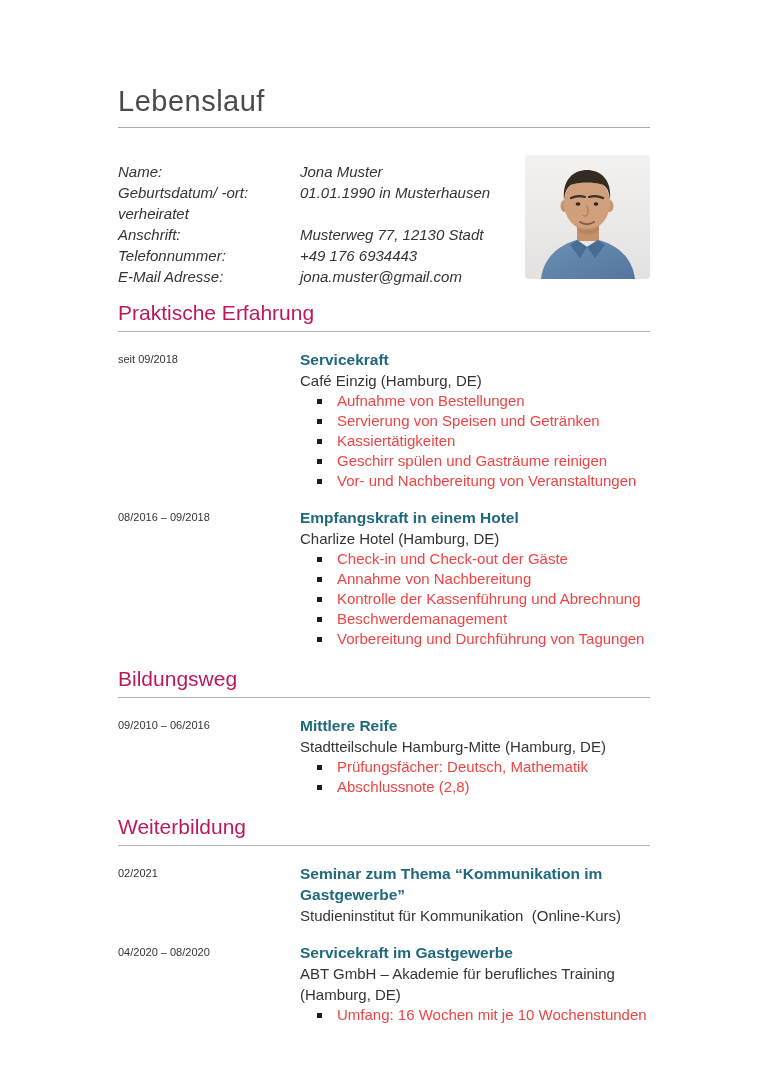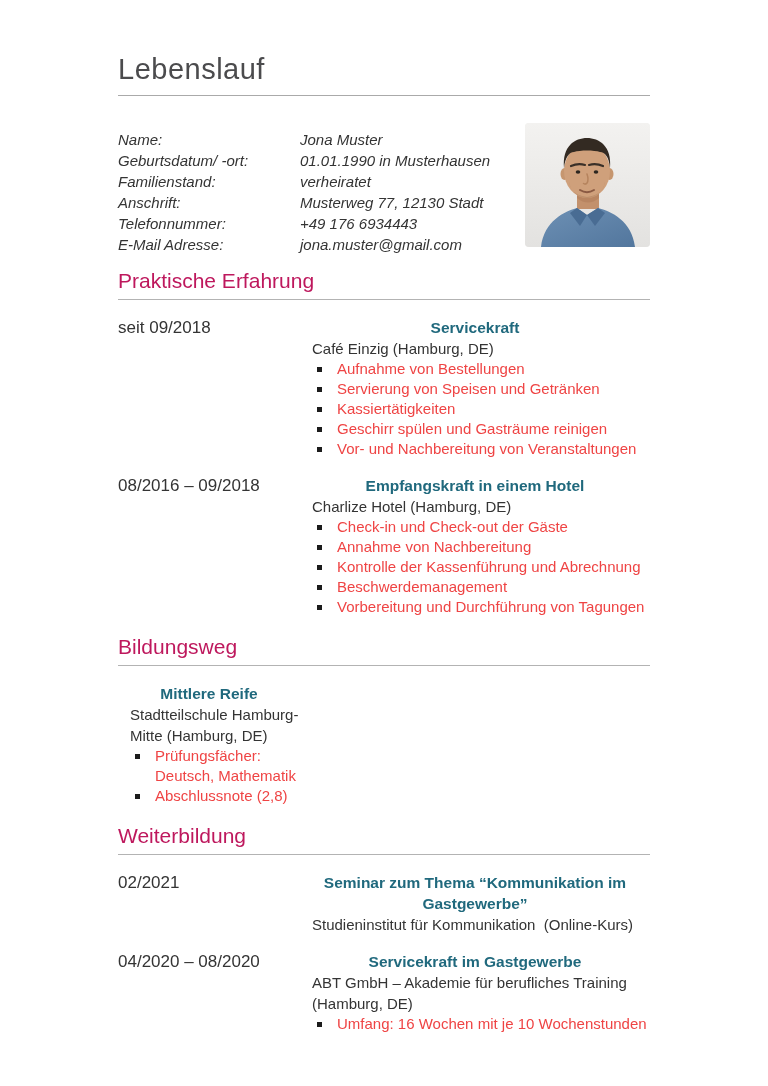--- a/index.html
+++ b/index.html
@@ -8,21 +8,21 @@
     width: 768px;
     height: 1086px;
     font-family: "Liberation Sans", "DejaVu Sans", sans-serif;
     color: #333333;
     overflow: hidden;
   }
   .page { width: 768px; height: 1086px; padding: 0 118px; position: relative; }
 
   
   .doc-title {
-    margin-top: 52px;
+    margin-top: 84px;
     font-size: 29px;
     font-weight: 400;
     line-height: 34px;
     color: #4b4b4d;
     letter-spacing: 0.5px;
   }
   .rule {
     border: none;
     border-top: 1px solid #aaaaaa;
     height: 0;
@@ -60,31 +60,30 @@
   .sec-gap-sm { margin-top: 14px; }
   .sec-gap-md { margin-top: 18px; }
   .heading-rule { margin-top: 6px; border-top-color: #b3b3b3; }
 
   .entry {
     display: grid;
     grid-template-columns: 182px 1fr;
     margin-top: 17px;
   }
   .entry + .entry { margin-top: 16px; }
-  .entry-date { font-size: 17px; line-height: 21px; color: #343434; }
+  .entry-date { font-size: 11px; line-height: 21px; color: #343434; }
   .entry-body { font-size: 15px; }
   .entry-title {
     color: #20697d;
     font-weight: 700;
     font-size: 15.5px;
     line-height: 21px;
     white-space: pre-wrap;
-    text-align: center;
-  }
-  .entry-subtitle { font-size: 15px; line-height: 21px; color: #343434; white-space: pre-wrap; margin-left: 12px; }
+  }
+  .entry-subtitle { font-size: 15px; line-height: 21px; color: #343434; white-space: pre-wrap; }
   .bullets { margin-top: 0; }
   .bullet-row { display: flex; align-items: flex-start; padding-left: 17px; line-height: 20px; }
   .bullet-marker {
     flex: 0 0 auto;
     width: 5px; height: 5px;
     background: #1c1c1c;
     margin-top: 8px;
     margin-right: 15px;
   }
   .bullet-text { font-size: 15px; line-height: 20px; color: #ef4444; }
@@ -100,21 +99,20 @@
   <div class="personal">
     <div class="info-row">
       <span class="info-label">Name:</span>
       <span class="info-value">Jona Muster</span>
     </div>
     <div class="info-row">
       <span class="info-label">Geburtsdatum/ -ort:</span>
       <span class="info-value">01.01.1990 in Musterhausen</span>
     </div>
     <div class="info-row">
-      <span class="info-label">Familienstand:</span>
       <span class="info-value">verheiratet</span>
     </div>
     <div class="info-row">
       <span class="info-label">Anschrift:</span>
       <span class="info-value">Musterweg 77, 12130 Stadt</span>
     </div>
     <div class="info-row">
       <span class="info-label">Telefonnummer:</span>
       <span class="info-value">+49 176 6934443</span>
     </div>
@@ -219,20 +217,21 @@
         </div>
       </div>
     </div>
   </div>
 
   <div class="section sec-gap-md">
     <h2 class="section-heading">Bildungsweg</h2>
     <hr class="rule heading-rule">
 
     <div class="entry">
+      <div class="entry-date">09/2010 – 06/2016</div>
       <div class="entry-body">
         <div class="entry-title">Mittlere Reife</div>
         <div class="entry-subtitle">Stadtteilschule Hamburg-Mitte (Hamburg, DE)</div>
         <div class="bullets">
           <div class="bullet-row">
               <span class="bullet-marker"></span>
               <span class="bullet-text">Prüfungsfächer: Deutsch, Mathematik</span>
             </div>
           <div class="bullet-row">
               <span class="bullet-marker"></span>

